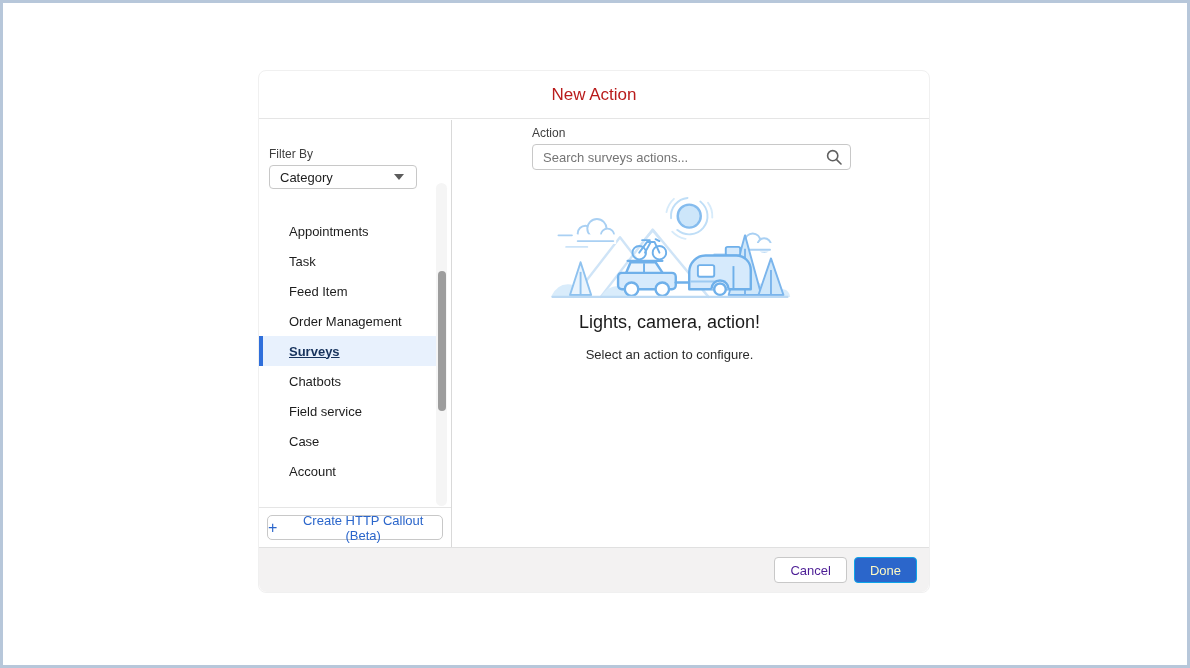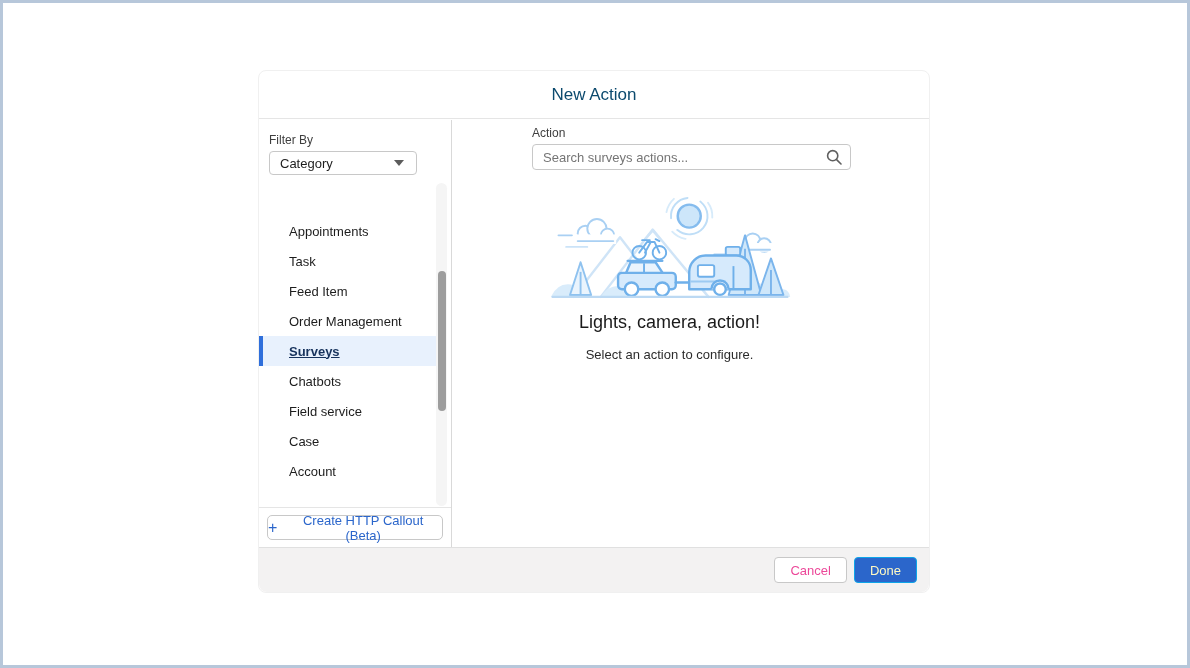--- a/index.html
+++ b/index.html
@@ -18,32 +18,32 @@
     background: #fff;
     border: 1px solid #f0f0f0;
     border-radius: 8px;
   }
   
   .modal-header {
     height: 48px;
     display: flex; align-items: center; justify-content: center;
     border-bottom: 1px solid #e5e5e5;
   }
-  .modal-title { font-size: 17px; color: #0c4a6e; font-weight: 400; }
+  .modal-title { font-size: 17px; color: #b91c1c; font-weight: 400; }
 
   
   .modal-body { position: absolute; top: 49px; left: 0; right: 0; bottom: 45px; display: flex; }
   .sidebar {
     position: relative;
     width: 193px; height: 100%;
     border-right: 1px solid #d9d9d9;
     flex: none;
   }
   .field-label { font-size: 12px; color: #3e3e3e; margin-bottom: 4px; }
-  .sidebar-top { padding: 13px 13px 0 10px; }
+  .sidebar-top { padding: 27px 13px 0 10px; }
   .combobox {
     width: 148px; height: 24px;
     border: 1px solid #c8c8c8; border-radius: 4px;
     background: #fff;
     display: flex; align-items: center; justify-content: space-between;
     padding: 0 12px 0 10px;
     font-size: 13px; color: #1d1d1d;
     cursor: pointer;
   }
   .caret-down {
@@ -121,21 +121,21 @@
     border-top: 1px solid #e0e0e0;
     border-radius: 0 0 8px 8px;
     display: flex; align-items: center; justify-content: flex-end;
     padding-right: 12px; gap: 7px;
   }
   .btn {
     height: 26px; border-radius: 4px; font-size: 13px;
     font-family: "Liberation Sans", sans-serif;
     padding: 0 15px; cursor: pointer;
   }
-  .btn-neutral { background: #fff; border: 1px solid #c8c8c8; color: #ec4899; }
+  .btn-neutral { background: #fff; border: 1px solid #c8c8c8; color: #4c1d95; }
   .btn-brand { background: #2b66cb; border: 1px solid #0ea5e9; color: #fef9c3; }
 </style>
 </head>
 <body>
 
 <div class="screen">
   <div class="modal">
 
     <div class="modal-header">
       <div class="modal-title">New Action</div>

